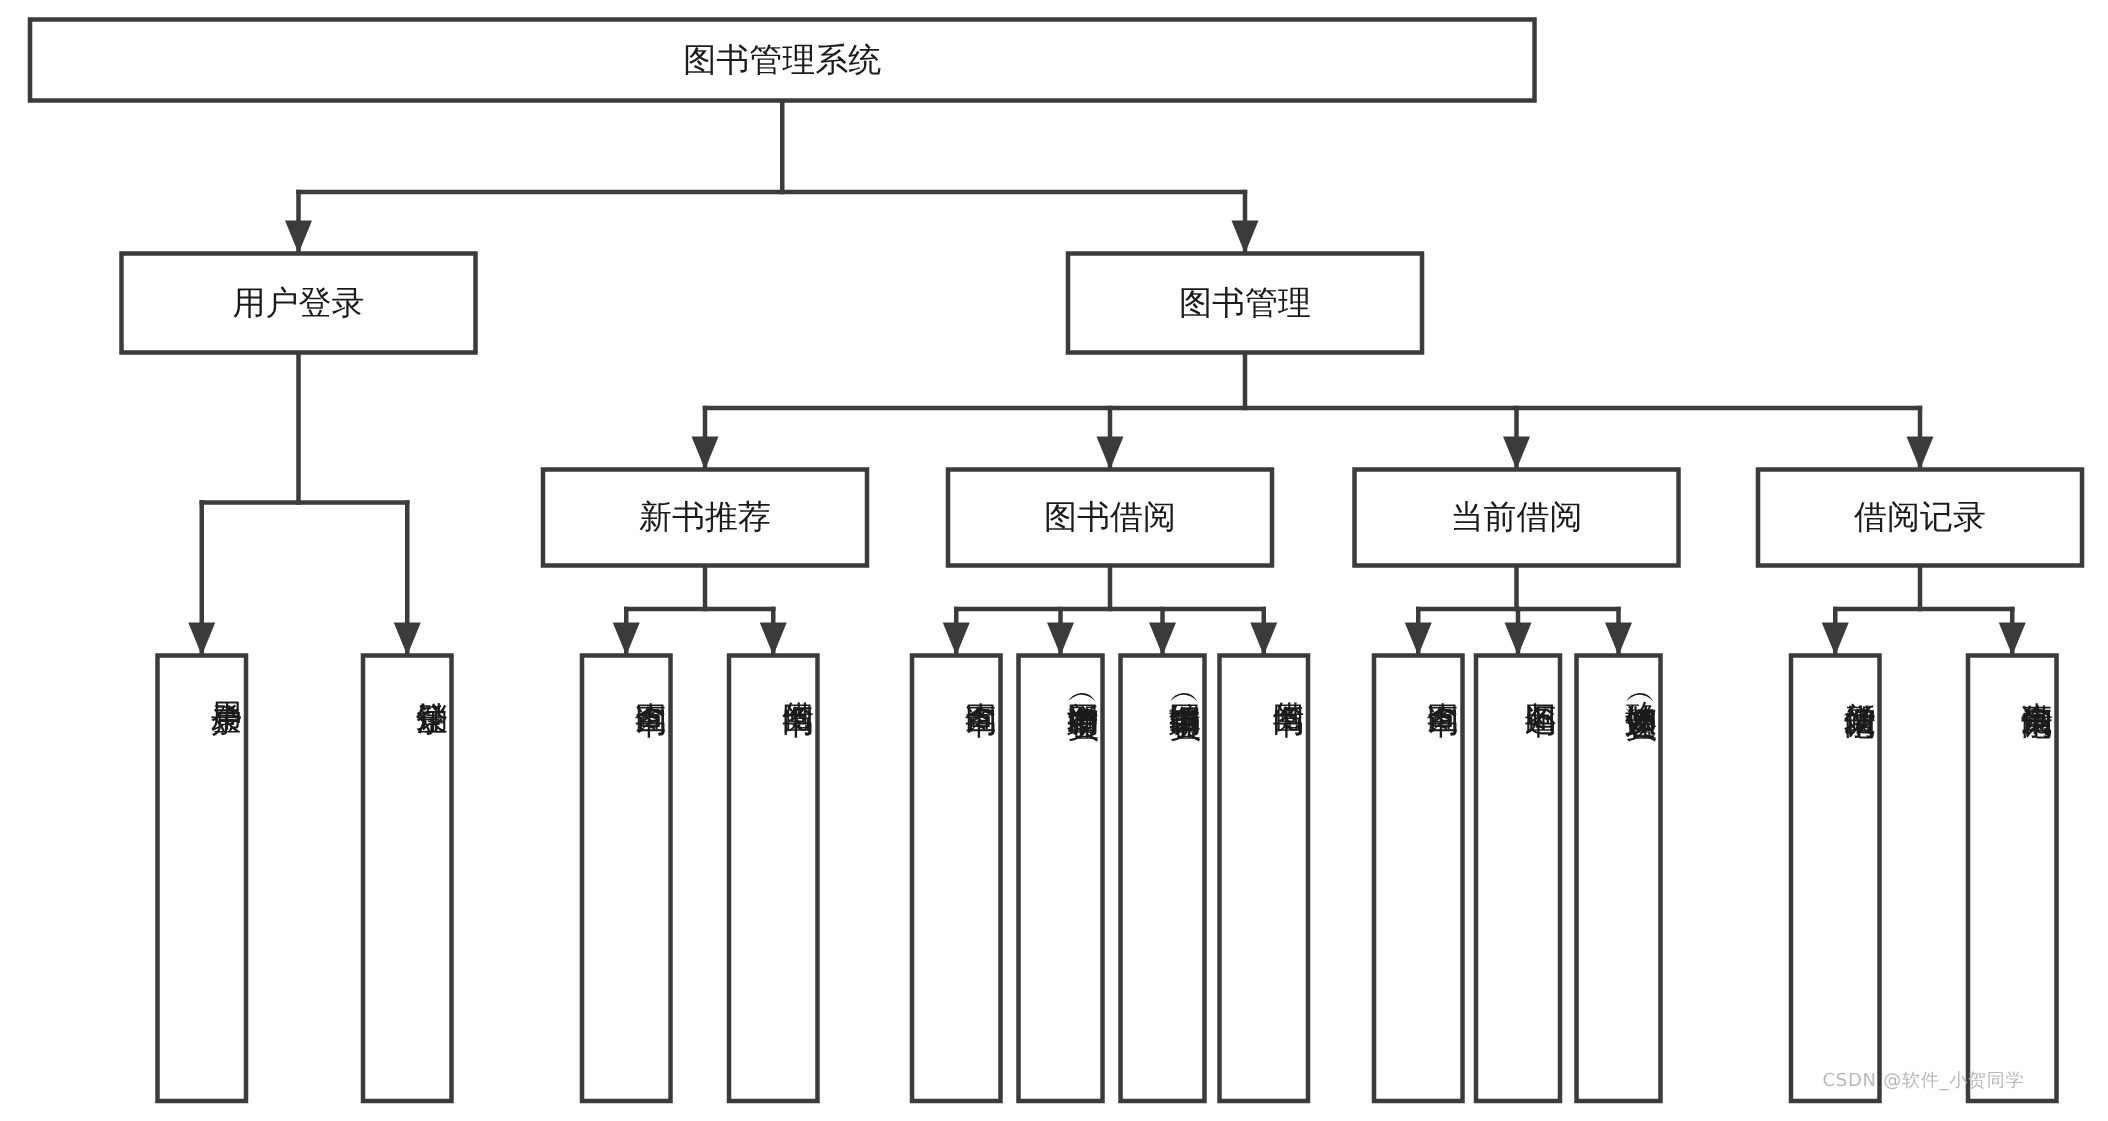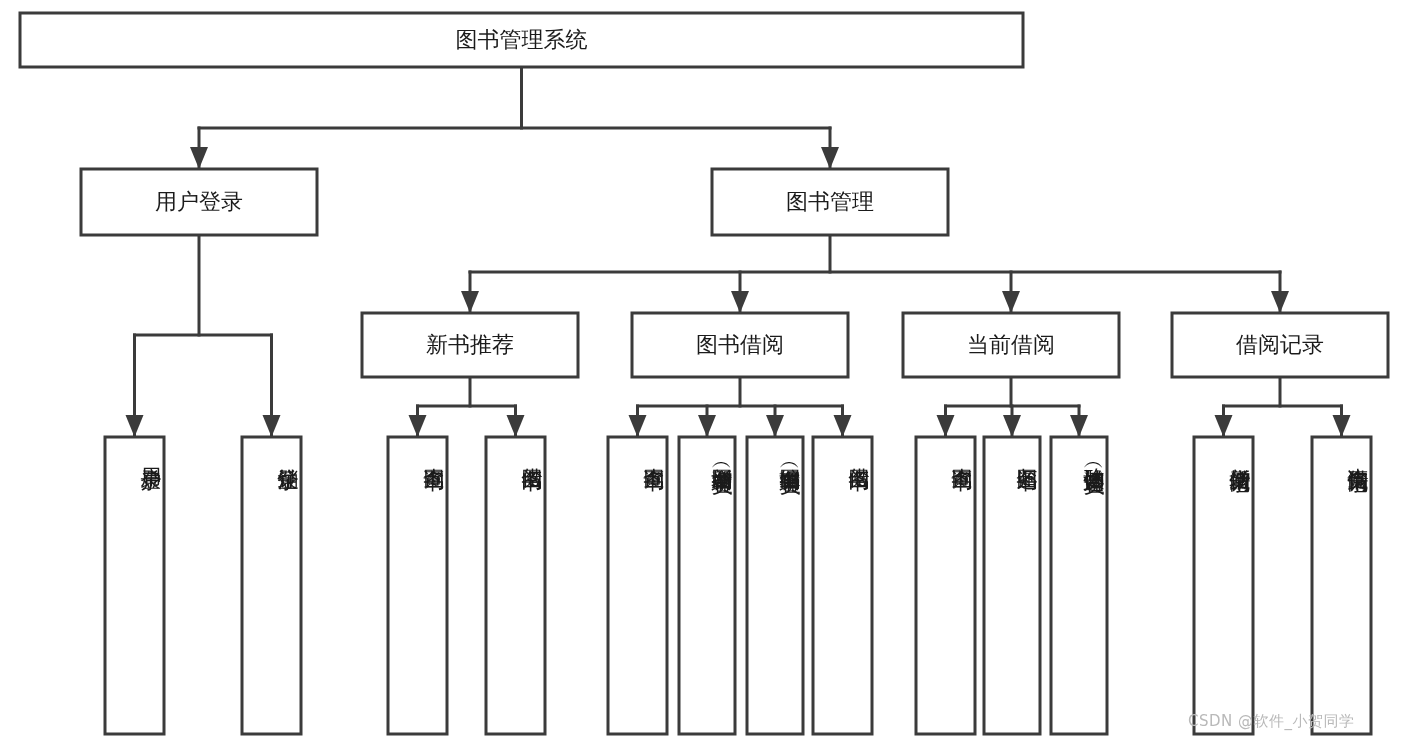--- a/index.html
+++ b/index.html
@@ -59,24 +59,24 @@
     font-size: 21px;
     line-height: 1.08;
     color: #1b1b1b;
     letter-spacing: 1px;
     white-space: nowrap;
     text-align: start;
     pointer-events: none;
   }
   .watermark {
     position: absolute;
-    left: 1188px;
+    left: 1215px;
     top: 712px;
     font-family: "DejaVu Sans", "Liberation Sans", sans-serif;
-    font-size: 15px;
+    font-size: 12px;
     color: #b9b9b9;
     white-space: nowrap;
     letter-spacing: 0.5px;
   }
 </style>
 </head>
 <body>
 
 <div id="diagram-root">
 

